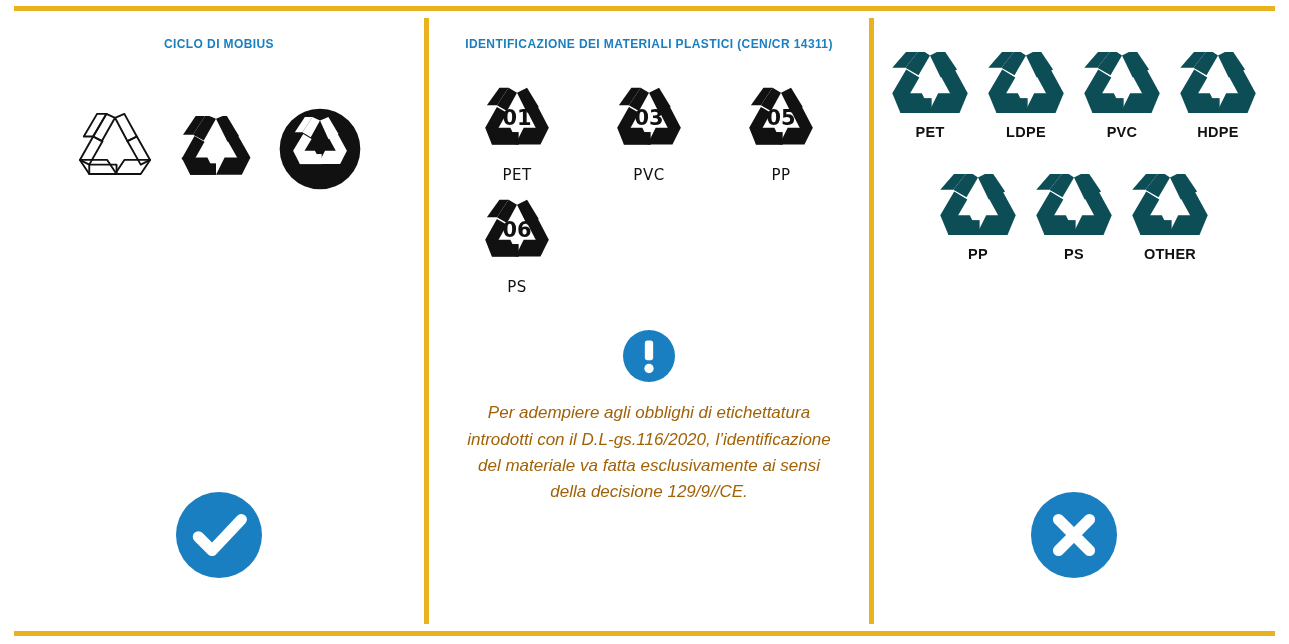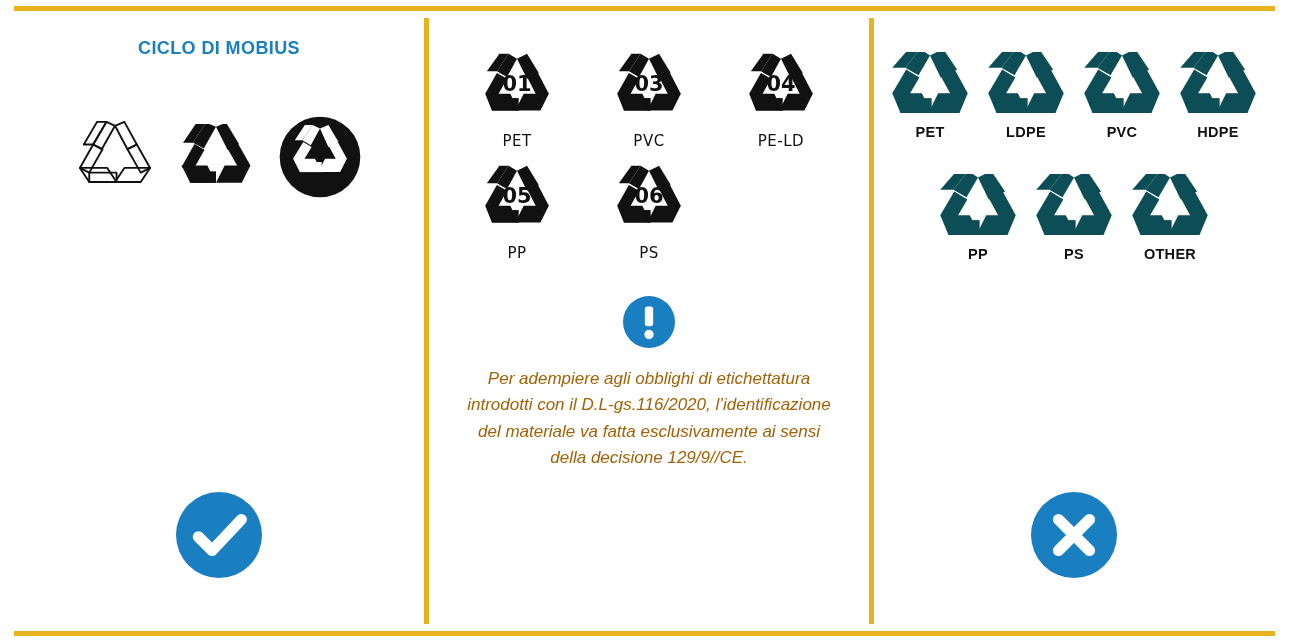--- a/index.html
+++ b/index.html
@@ -42,21 +42,21 @@
     flex-direction: column;
     align-items: center;
   }
   .col-mobius { width: 410px; }
   .col-ident  { width: 450px; border-left: 5px solid #e8b31f; border-right: 5px solid #e8b31f; }
   .col-mix    { width: 400px; }
 
   .col-title {
     color: #1a7fc1;
     font-weight: bold;
-    font-size: 18px;
+    font-size: 12px;
     letter-spacing: .4px;
     text-align: right;
     line-height: 1.35;
     margin-top: 18px;
     text-transform: uppercase;
   }
 
   
   .mobius-row {
     margin-top: 52px;
@@ -190,20 +190,21 @@
 
       <div class="verdict">
         <svg width="86" height="86" viewBox="0 0 100 100">
           <circle cx="50" cy="50" r="50" fill="#1a7fc1"></circle>
           <path d="M26 52 L42 68 L76 32" fill="none" stroke="#ffffff" stroke-width="13" stroke-linecap="round" stroke-linejoin="round"></path>
         </svg>
       </div>
     </div>
 
     <div class="col col-ident">
+      <div class="col-title">IDENTIFICAZIONE DEI MATERIALI PLASTICI (CEN/CR 14311)</div>
 
       <div class="cen-grid">
 
         <div class="cen-cell">
           <svg width="84" height="72" viewBox="0 0 100 86">
             <g fill="#111">
               <path d="M50 8 L38 30 L26 23 L40 2 Z"></path>
               <path d="M40 2 L26 23 L14 23 L29 2 Z"></path>
               <path d="M26 25 L12 50 L24 57 L38 32 Z"></path>
               <path d="M20 55 L20 70 L52 70 L52 55 Z"></path>
@@ -228,66 +229,50 @@
               <path d="M12 50 L20 70 L52 70 L42 50 Z"></path>
               <path d="M74 23 L88 50 L76 57 L62 30 Z"></path>
               <path d="M88 50 L78 70 L48 70 L58 50 Z"></path>
               <path d="M62 32 L50 8 L62 2 L76 25 Z"></path>
             </g>
             <text x="50" y="46" text-anchor="middle" font-family="DejaVu Sans, sans-serif" font-size="25" font-weight="bold" fill="#111">03</text>
           </svg>
           <div class="cen-label">PVC</div>
         </div>
 
+
         <div class="cen-cell">
           <svg width="84" height="72" viewBox="0 0 100 86">
             <g fill="#111">
               <path d="M50 8 L38 30 L26 23 L40 2 Z"></path>
               <path d="M40 2 L26 23 L14 23 L29 2 Z"></path>
               <path d="M26 25 L12 50 L24 57 L38 32 Z"></path>
               <path d="M20 55 L20 70 L52 70 L52 55 Z"></path>
               <path d="M12 50 L20 70 L52 70 L42 50 Z"></path>
               <path d="M74 23 L88 50 L76 57 L62 30 Z"></path>
               <path d="M88 50 L78 70 L48 70 L58 50 Z"></path>
               <path d="M62 32 L50 8 L62 2 L76 25 Z"></path>
             </g>
-            <text x="50" y="46" text-anchor="middle" font-family="DejaVu Sans, sans-serif" font-size="25" font-weight="bold" fill="#111">04</text>
-          </svg>
-          <div class="cen-label">PE-LD</div>
+            <text x="50" y="46" text-anchor="middle" font-family="DejaVu Sans, sans-serif" font-size="25" font-weight="bold" fill="#111">05</text>
+          </svg>
+          <div class="cen-label">PP</div>
         </div>
 
         <div class="cen-cell">
           <svg width="84" height="72" viewBox="0 0 100 86">
             <g fill="#111">
               <path d="M50 8 L38 30 L26 23 L40 2 Z"></path>
               <path d="M40 2 L26 23 L14 23 L29 2 Z"></path>
               <path d="M26 25 L12 50 L24 57 L38 32 Z"></path>
               <path d="M20 55 L20 70 L52 70 L52 55 Z"></path>
               <path d="M12 50 L20 70 L52 70 L42 50 Z"></path>
               <path d="M74 23 L88 50 L76 57 L62 30 Z"></path>
               <path d="M88 50 L78 70 L48 70 L58 50 Z"></path>
               <path d="M62 32 L50 8 L62 2 L76 25 Z"></path>
             </g>
-            <text x="50" y="46" text-anchor="middle" font-family="DejaVu Sans, sans-serif" font-size="25" font-weight="bold" fill="#111">05</text>
-          </svg>
-          <div class="cen-label">PP</div>
-        </div>
-
-        <div class="cen-cell">
-          <svg width="84" height="72" viewBox="0 0 100 86">
-            <g fill="#111">
-              <path d="M50 8 L38 30 L26 23 L40 2 Z"></path>
-              <path d="M40 2 L26 23 L14 23 L29 2 Z"></path>
-              <path d="M26 25 L12 50 L24 57 L38 32 Z"></path>
-              <path d="M20 55 L20 70 L52 70 L52 55 Z"></path>
-              <path d="M12 50 L20 70 L52 70 L42 50 Z"></path>
-              <path d="M74 23 L88 50 L76 57 L62 30 Z"></path>
-              <path d="M88 50 L78 70 L48 70 L58 50 Z"></path>
-              <path d="M62 32 L50 8 L62 2 L76 25 Z"></path>
-            </g>
             <text x="50" y="46" text-anchor="middle" font-family="DejaVu Sans, sans-serif" font-size="25" font-weight="bold" fill="#111">06</text>
           </svg>
           <div class="cen-label">PS</div>
         </div>
       </div>
 
       <div class="warn-icon">
         <svg width="52" height="52" viewBox="0 0 100 100">
           <circle cx="50" cy="50" r="50" fill="#1a7fc1"></circle>
           <rect x="42" y="20" width="16" height="38" rx="5" fill="#ffffff"></rect>

